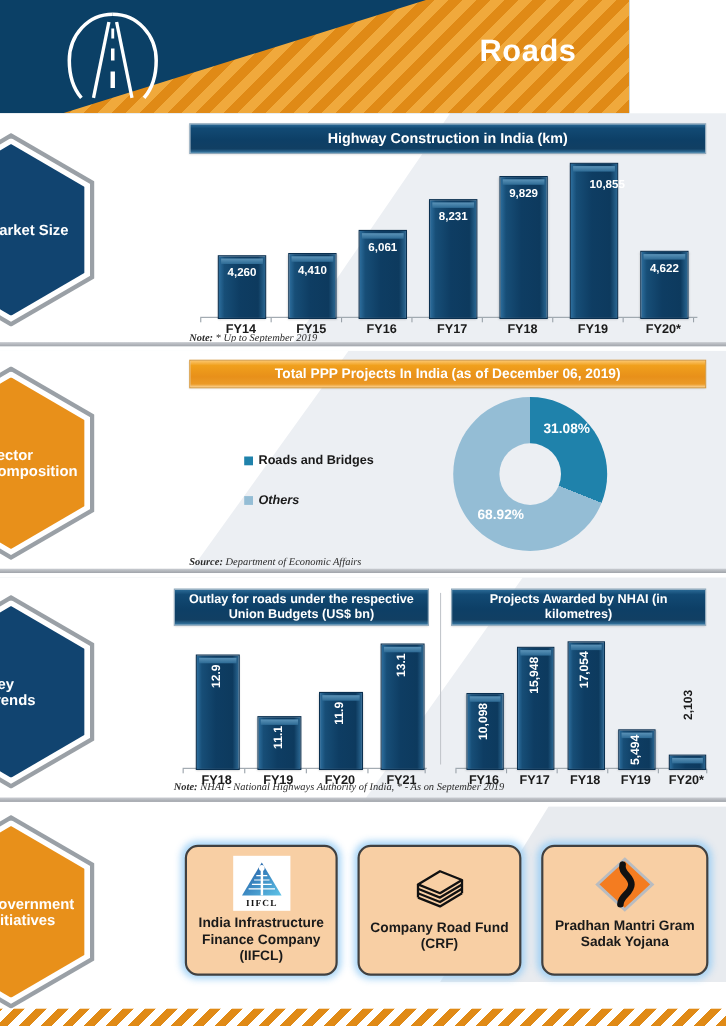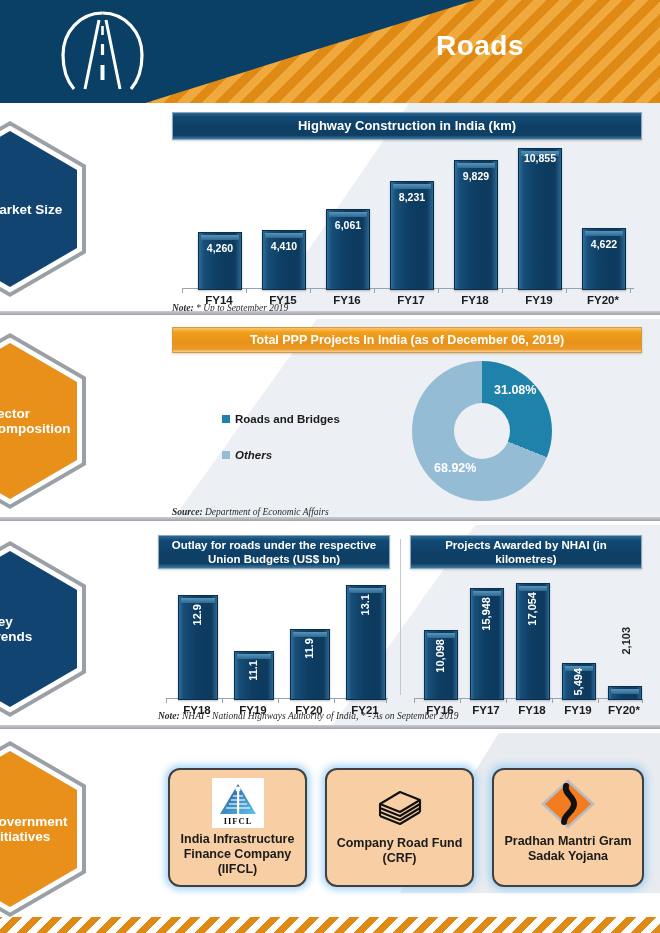--- a/index.html
+++ b/index.html
@@ -5,21 +5,21 @@
   html,body{margin:0;padding:0;}
   body{
     width:660px;height:933px;overflow:hidden;
     background:#ffffff;
     font-family:"Liberation Sans", sans-serif;
     position:relative;
   }
   #page{position:relative;width:660px;height:933px;background:#ffffff;overflow:hidden;}
 
   
-  .header{position:absolute;left:0;top:0;width:660px;height:103px;overflow:hidden;background:#0b4066;}
+  .header{position:absolute;left:0;top:0;width:572px;height:103px;overflow:hidden;background:#0b4066;}
   .header-stripes{
     position:absolute;right:0;top:0;width:660px;height:103px;
     background:repeating-linear-gradient(-45deg,#e08a16 0px,#e08a16 9px,#f0a93c 9px,#f0a93c 18px);
     clip-path:polygon(72% 0,100% 0,100% 100%,22% 100%);
   }
   .header-title{
     position:absolute;left:330px;top:30px;width:300px;text-align:center;
     color:#ffffff;font-size:28px;font-weight:bold;letter-spacing:.5px;
   }
   .road-logo{position:absolute;left:55px;top:8px;width:95px;height:86px;}
@@ -176,21 +176,21 @@
       <div class="bar" style="left:218px;top:33px;width:42px;height:107px;">
         <div class="bar-cap"></div>
         <div class="bar-val" style="top:9px;">8,231</div>
       </div>
       <div class="bar" style="left:282px;top:12px;width:42px;height:128px;">
         <div class="bar-cap"></div>
         <div class="bar-val" style="top:9px;">9,829</div>
       </div>
       <div class="bar" style="left:346px;top:0px;width:42px;height:140px;">
         <div class="bar-cap"></div>
-        <div class="bar-val" style="top:3px;">10,855</div>
+        <div class="bar-val" style="top:13px;padding-left:12px;">10,855</div>
       </div>
       <div class="bar" style="left:410px;top:80px;width:42px;height:60px;">
         <div class="bar-cap"></div>
         <div class="bar-val" style="top:9px;">4,622</div>
       </div>
 
       <div class="cat" style="left:16px;top:146px;width:62px;">FY14</div>
       <div class="cat" style="left:80px;top:146px;width:62px;">FY15</div>
       <div class="cat" style="left:144px;top:146px;width:62px;">FY16</div>
       <div class="cat" style="left:208px;top:146px;width:62px;">FY17</div>

